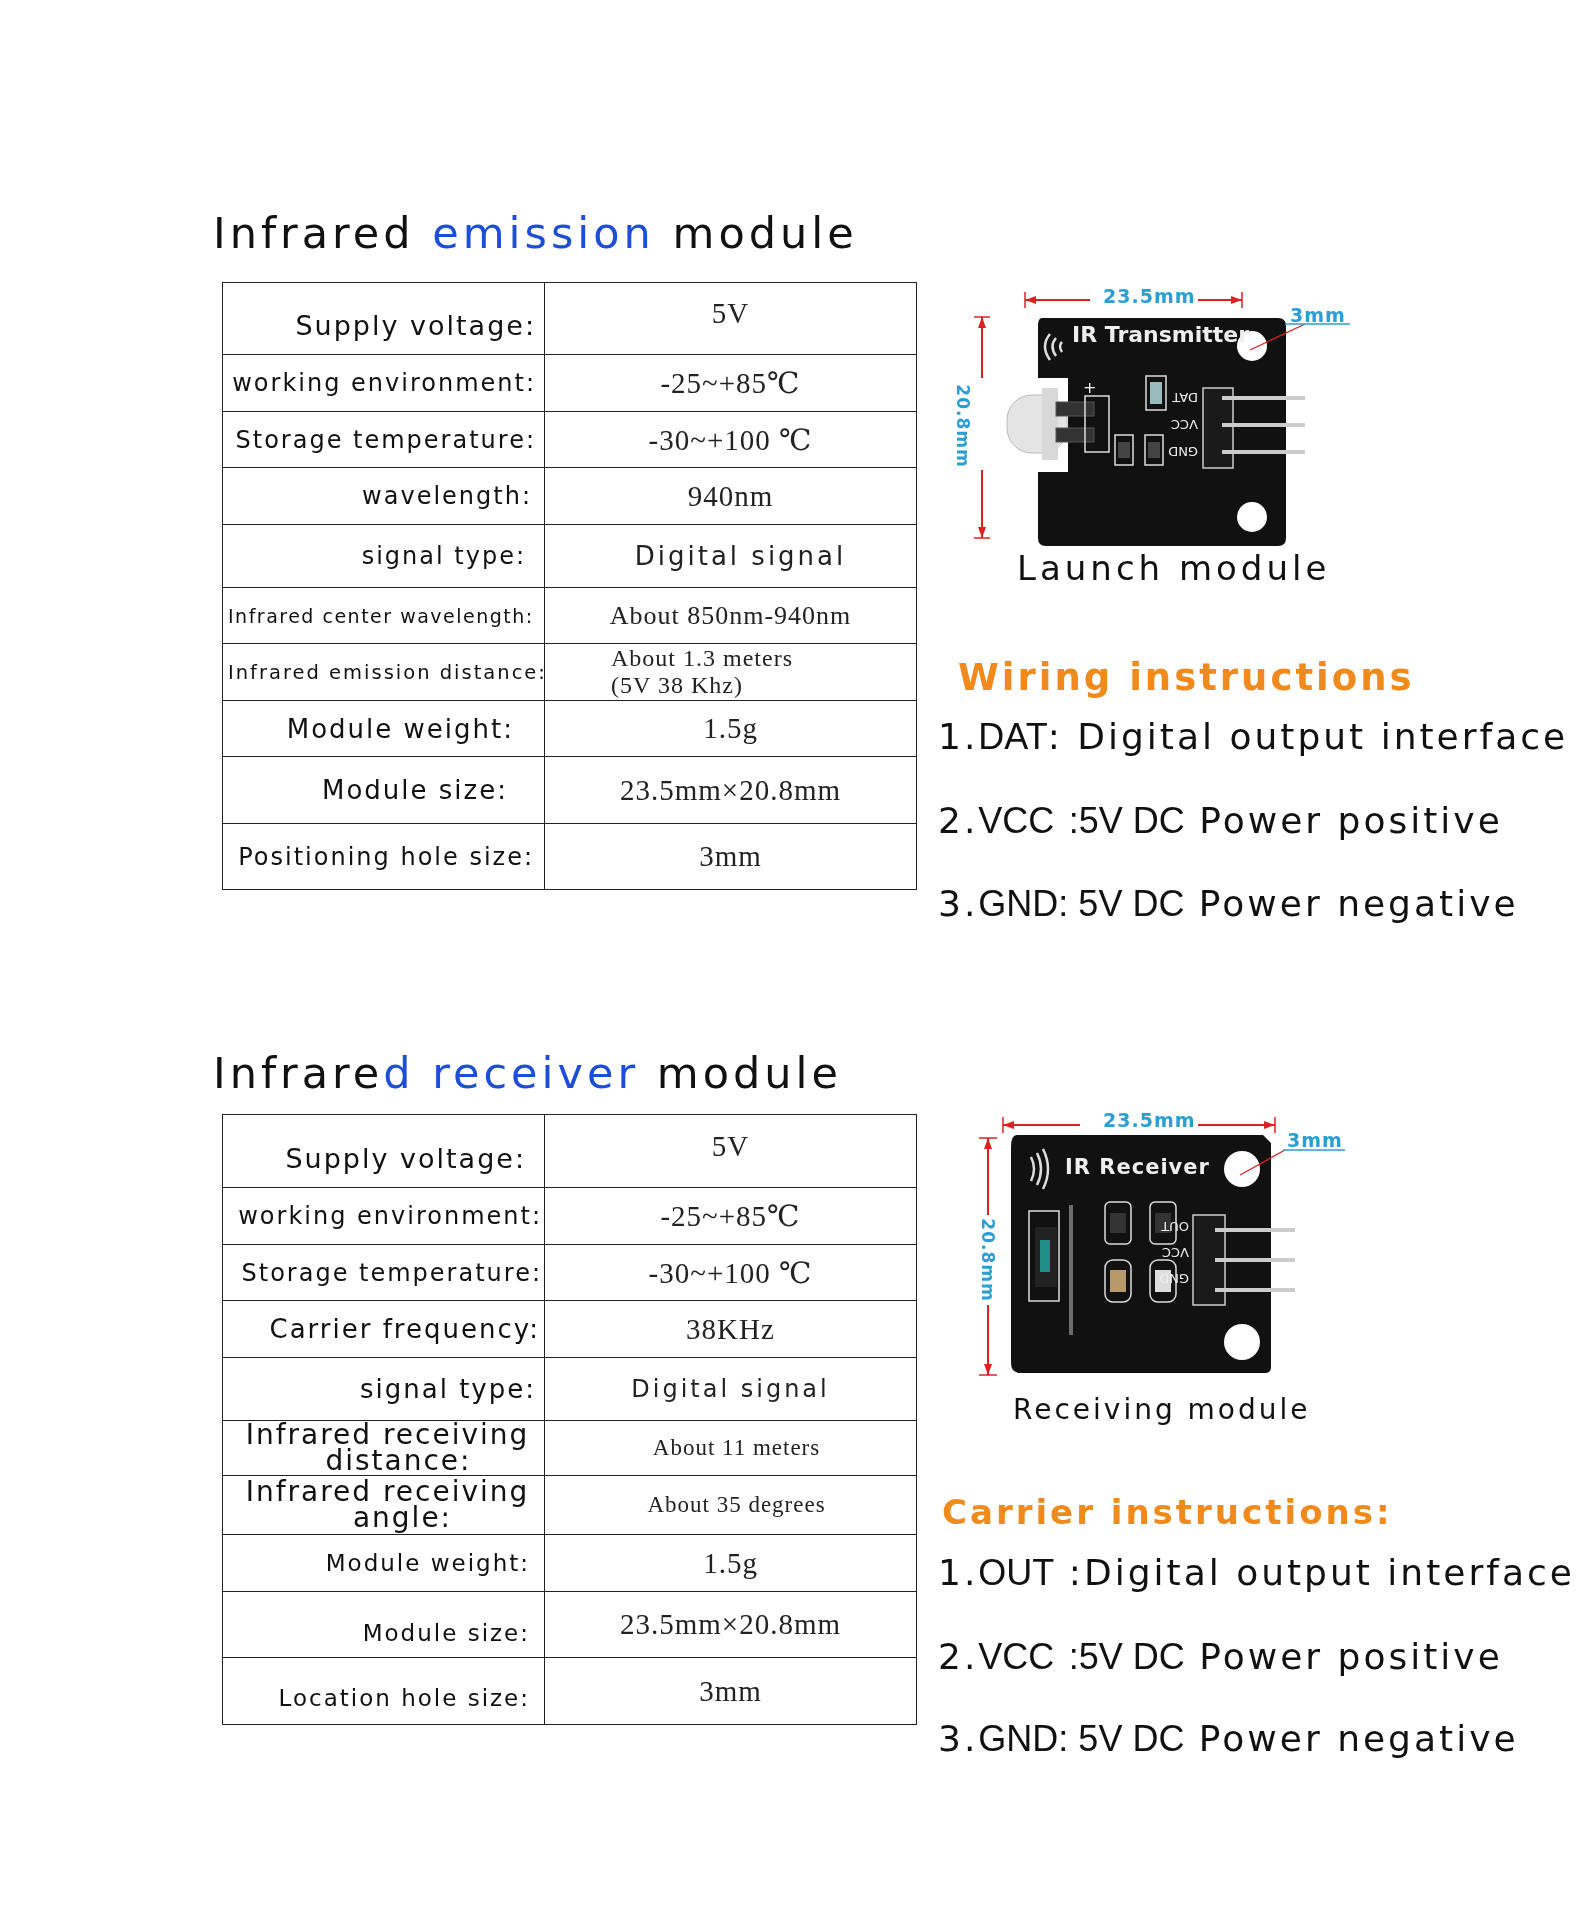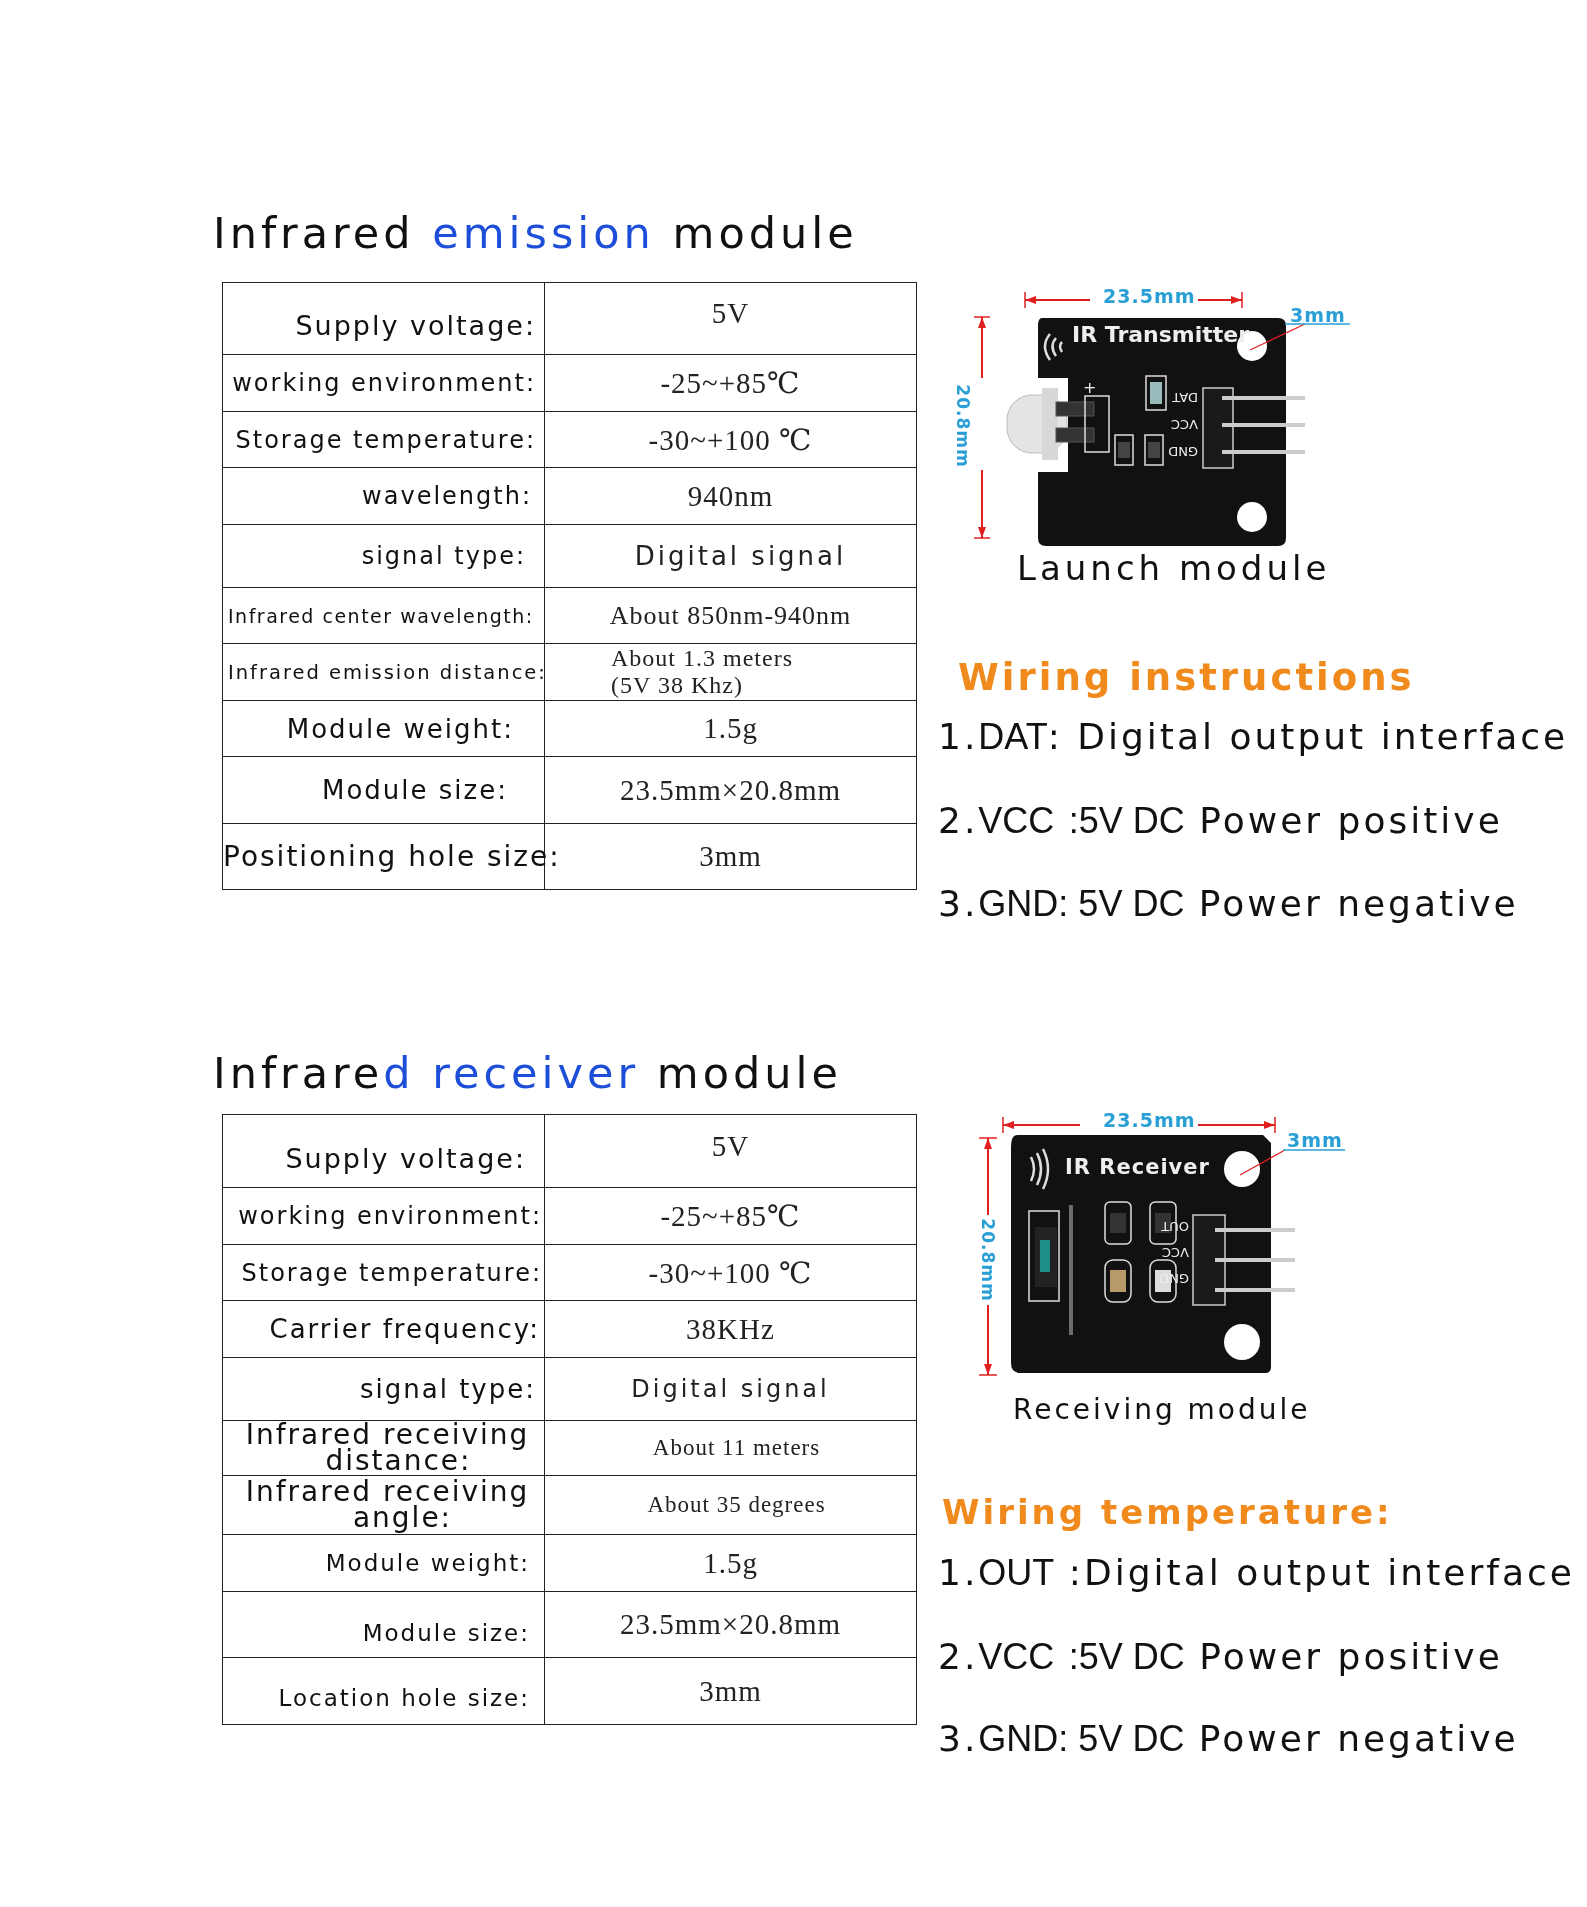--- a/index.html
+++ b/index.html
@@ -73,21 +73,21 @@
   </tr>
   <tr style="height:56px">
     <td class="lbl" style="font-size:26px; padding-right:30px !important;">Module weight:</td>
     <td class="val" style="font-size:29px;">1.5g</td>
   </tr>
   <tr style="height:67px">
     <td class="lbl" style="font-size:26px; padding-right:36px !important;">Module size:</td>
     <td class="val" style="font-size:29px;">23.5mm×20.8mm</td>
   </tr>
   <tr style="height:66px">
-    <td class="lbl" style="font-size:28px; padding-right:10px !important;">Positioning hole size:</td>
+    <td class="lbl" style="font-size:24px; padding-right:10px !important;">Positioning hole size:</td>
     <td class="val" style="font-size:29px;">3mm</td>
   </tr>
 </tbody>
   </table>
 
 <div class="pcb-wrap" style="left:960px; top:280px; width:400px; height:270px;">
   <svg width="400" height="270" viewBox="0 0 400 270">
 
     <line x1="65" y1="20" x2="130" y2="20" stroke="#e02020" stroke-width="2"></line>
     <line x1="230" y1="20" x2="282" y2="20" stroke="#e02020" stroke-width="2"></line>
@@ -275,21 +275,21 @@
         <text x="0" y="5" fill="#eee" font-size="13" font-family="DejaVu Sans, sans-serif">GND</text>
       </g>
   </svg>
   <div class="abs" style="left:135px; top:4px; font-family:'DejaVu Sans',sans-serif; font-size:19px; font-weight:700; color:#2a9fd6; letter-spacing:1px; background:#fff; padding:0 3px;">23.5mm</div>
   <div class="abs" style="left:322px; top:24px; font-family:'DejaVu Sans',sans-serif; font-size:19px; font-weight:700; color:#2a9fd6; letter-spacing:1px;">3mm</div>
   <div class="abs" style="left:-22px; top:145px; transform:rotate(90deg); font-family:'DejaVu Sans',sans-serif; font-size:17px; font-weight:700; color:#2a9fd6; letter-spacing:1px; background:#fff; padding:0 3px;">20.8mm</div>
   <div class="abs" style="left:100px; top:50px; font-family:'DejaVu Sans',sans-serif; font-size:21px; font-weight:700; color:#eee; letter-spacing:1px;">IR Receiver</div>
 </div>
 <div class="abs caption small" style="left:1013px; top:1393px;">Receiving module</div>
 
-<div class="abs wiring-title" style="left:942px; top:1492px; font-size:34px;">Wiring temperature:</div>
+<div class="abs wiring-title" style="left:942px; top:1492px; font-size:34px;">Carrier instructions:</div>
 <div class="abs wiring-item" style="left:938px; top:1552px;">
   <span>1.</span><span class="pin">OUT</span><span> :</span><span>Digital output interface</span>
 </div>
 <div class="abs wiring-item" style="left:938px; top:1636px;">
   <span>2.</span><span class="pin">VCC</span> <span class="pin">:5V DC</span> <span>Power positive</span>
 </div>
 <div class="abs wiring-item" style="left:938px; top:1718px;">
   <span>3.</span><span class="pin">GND</span><span class="pin">: 5V DC</span> <span>Power negative</span>
 </div>
 

